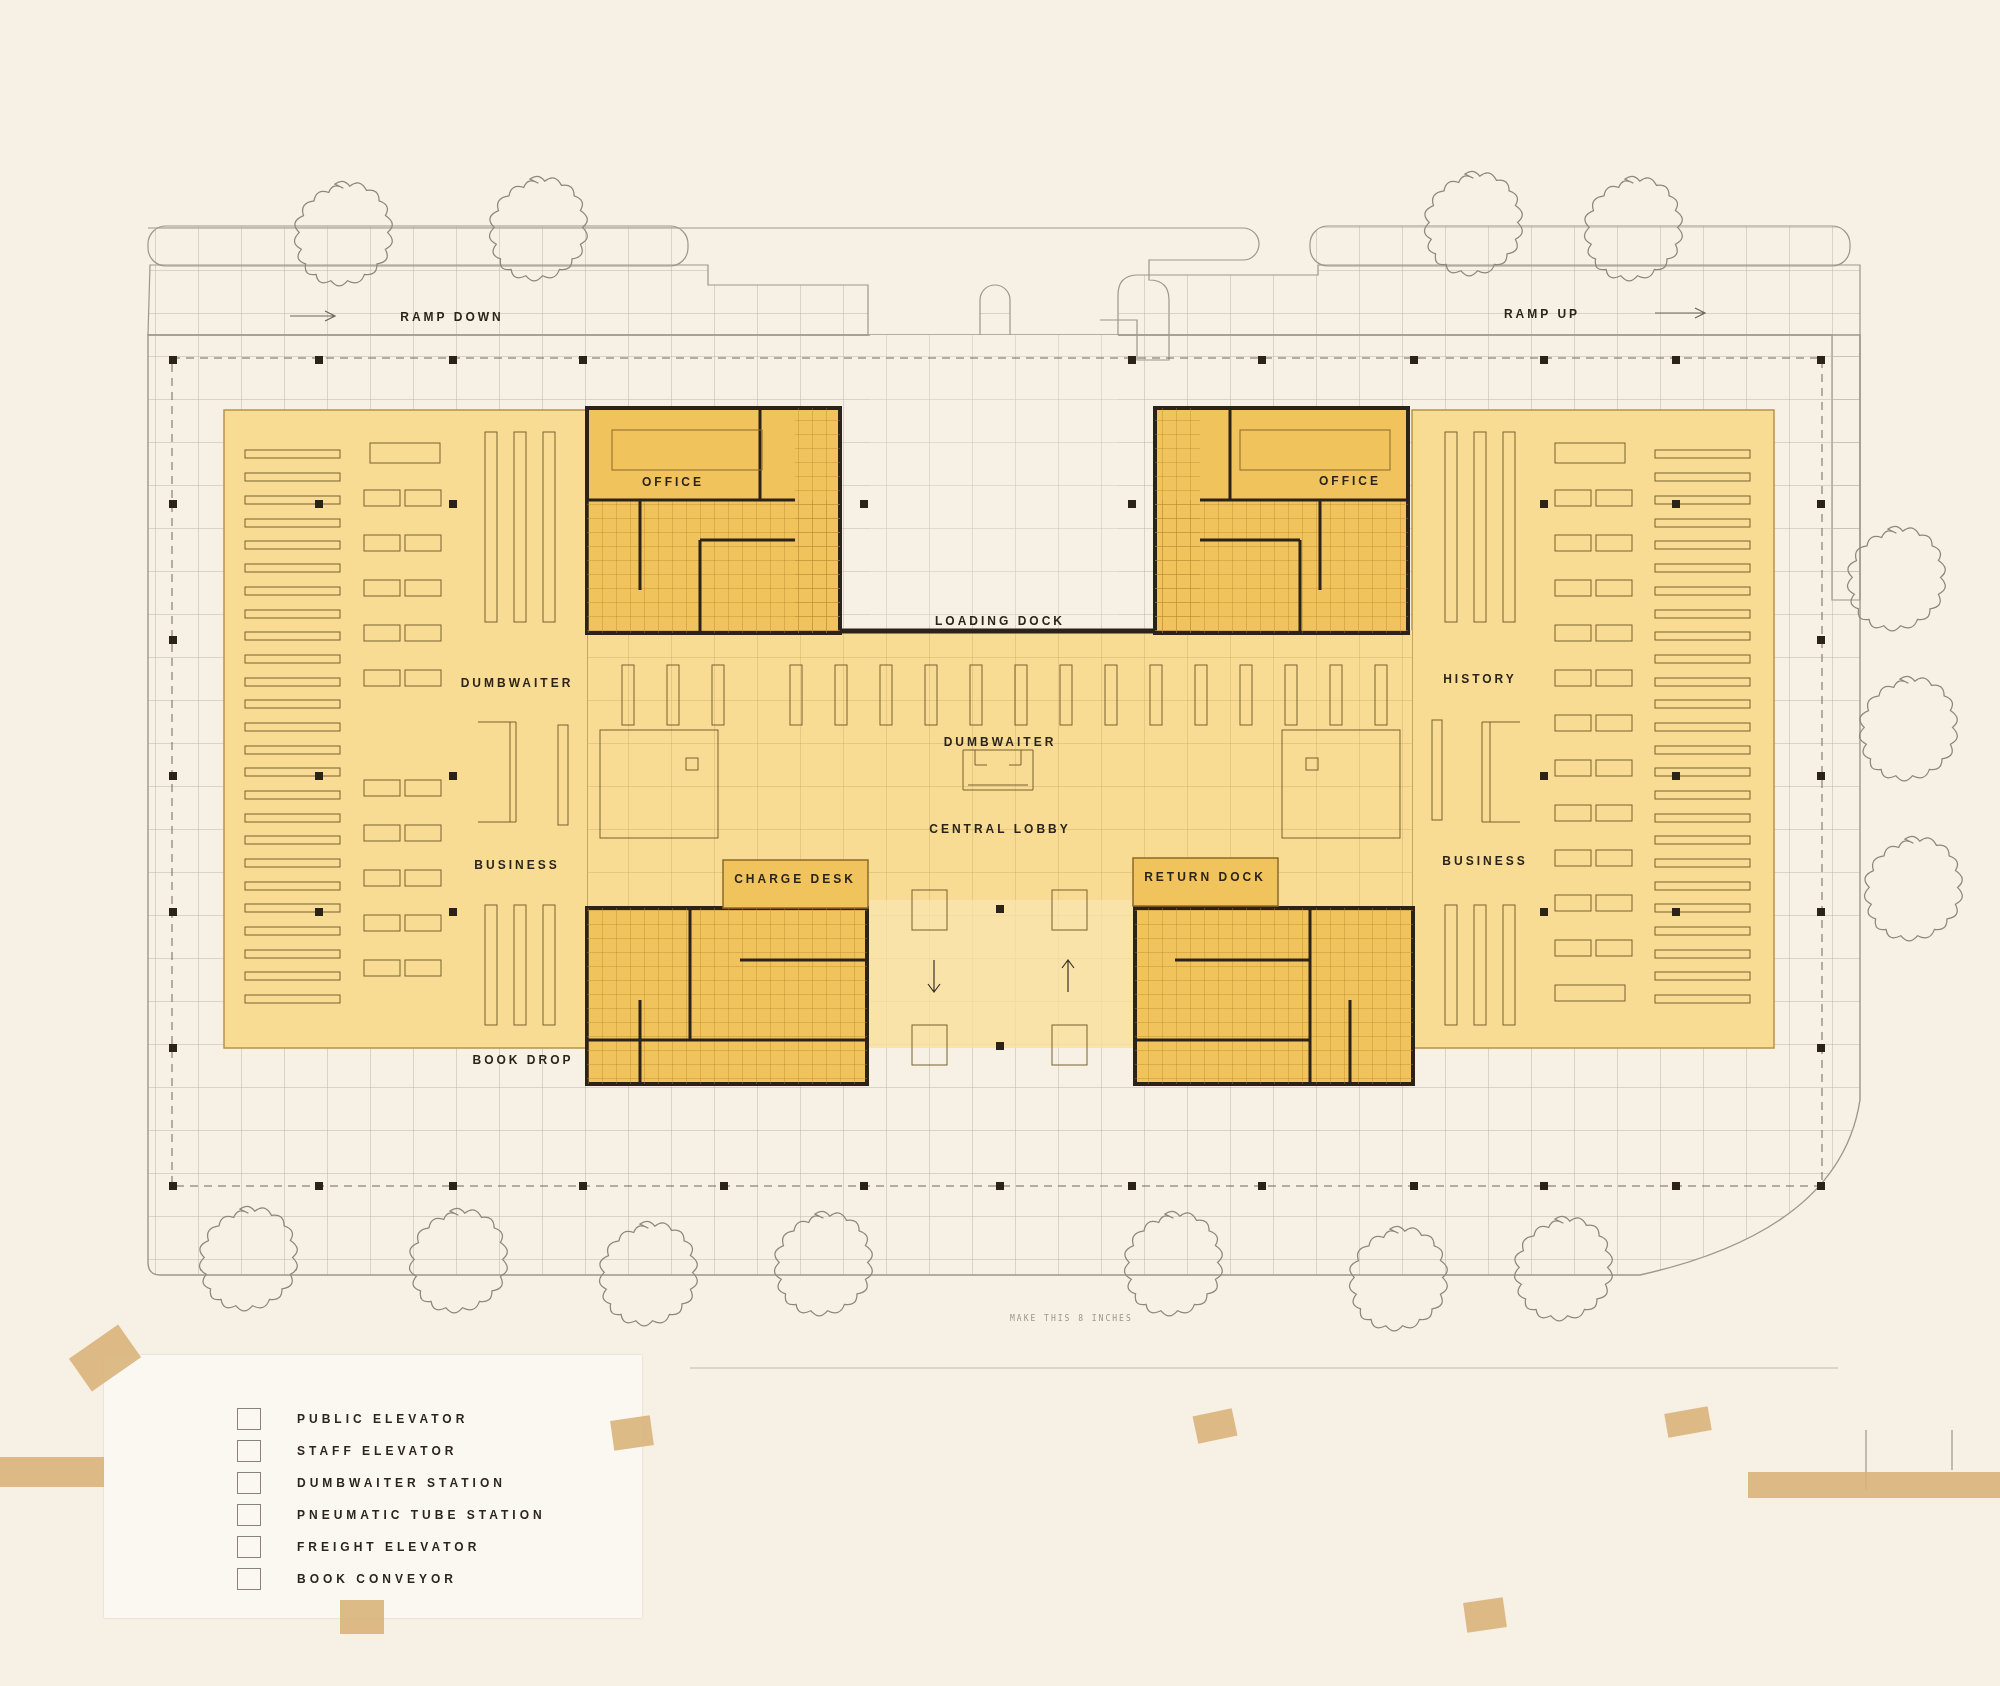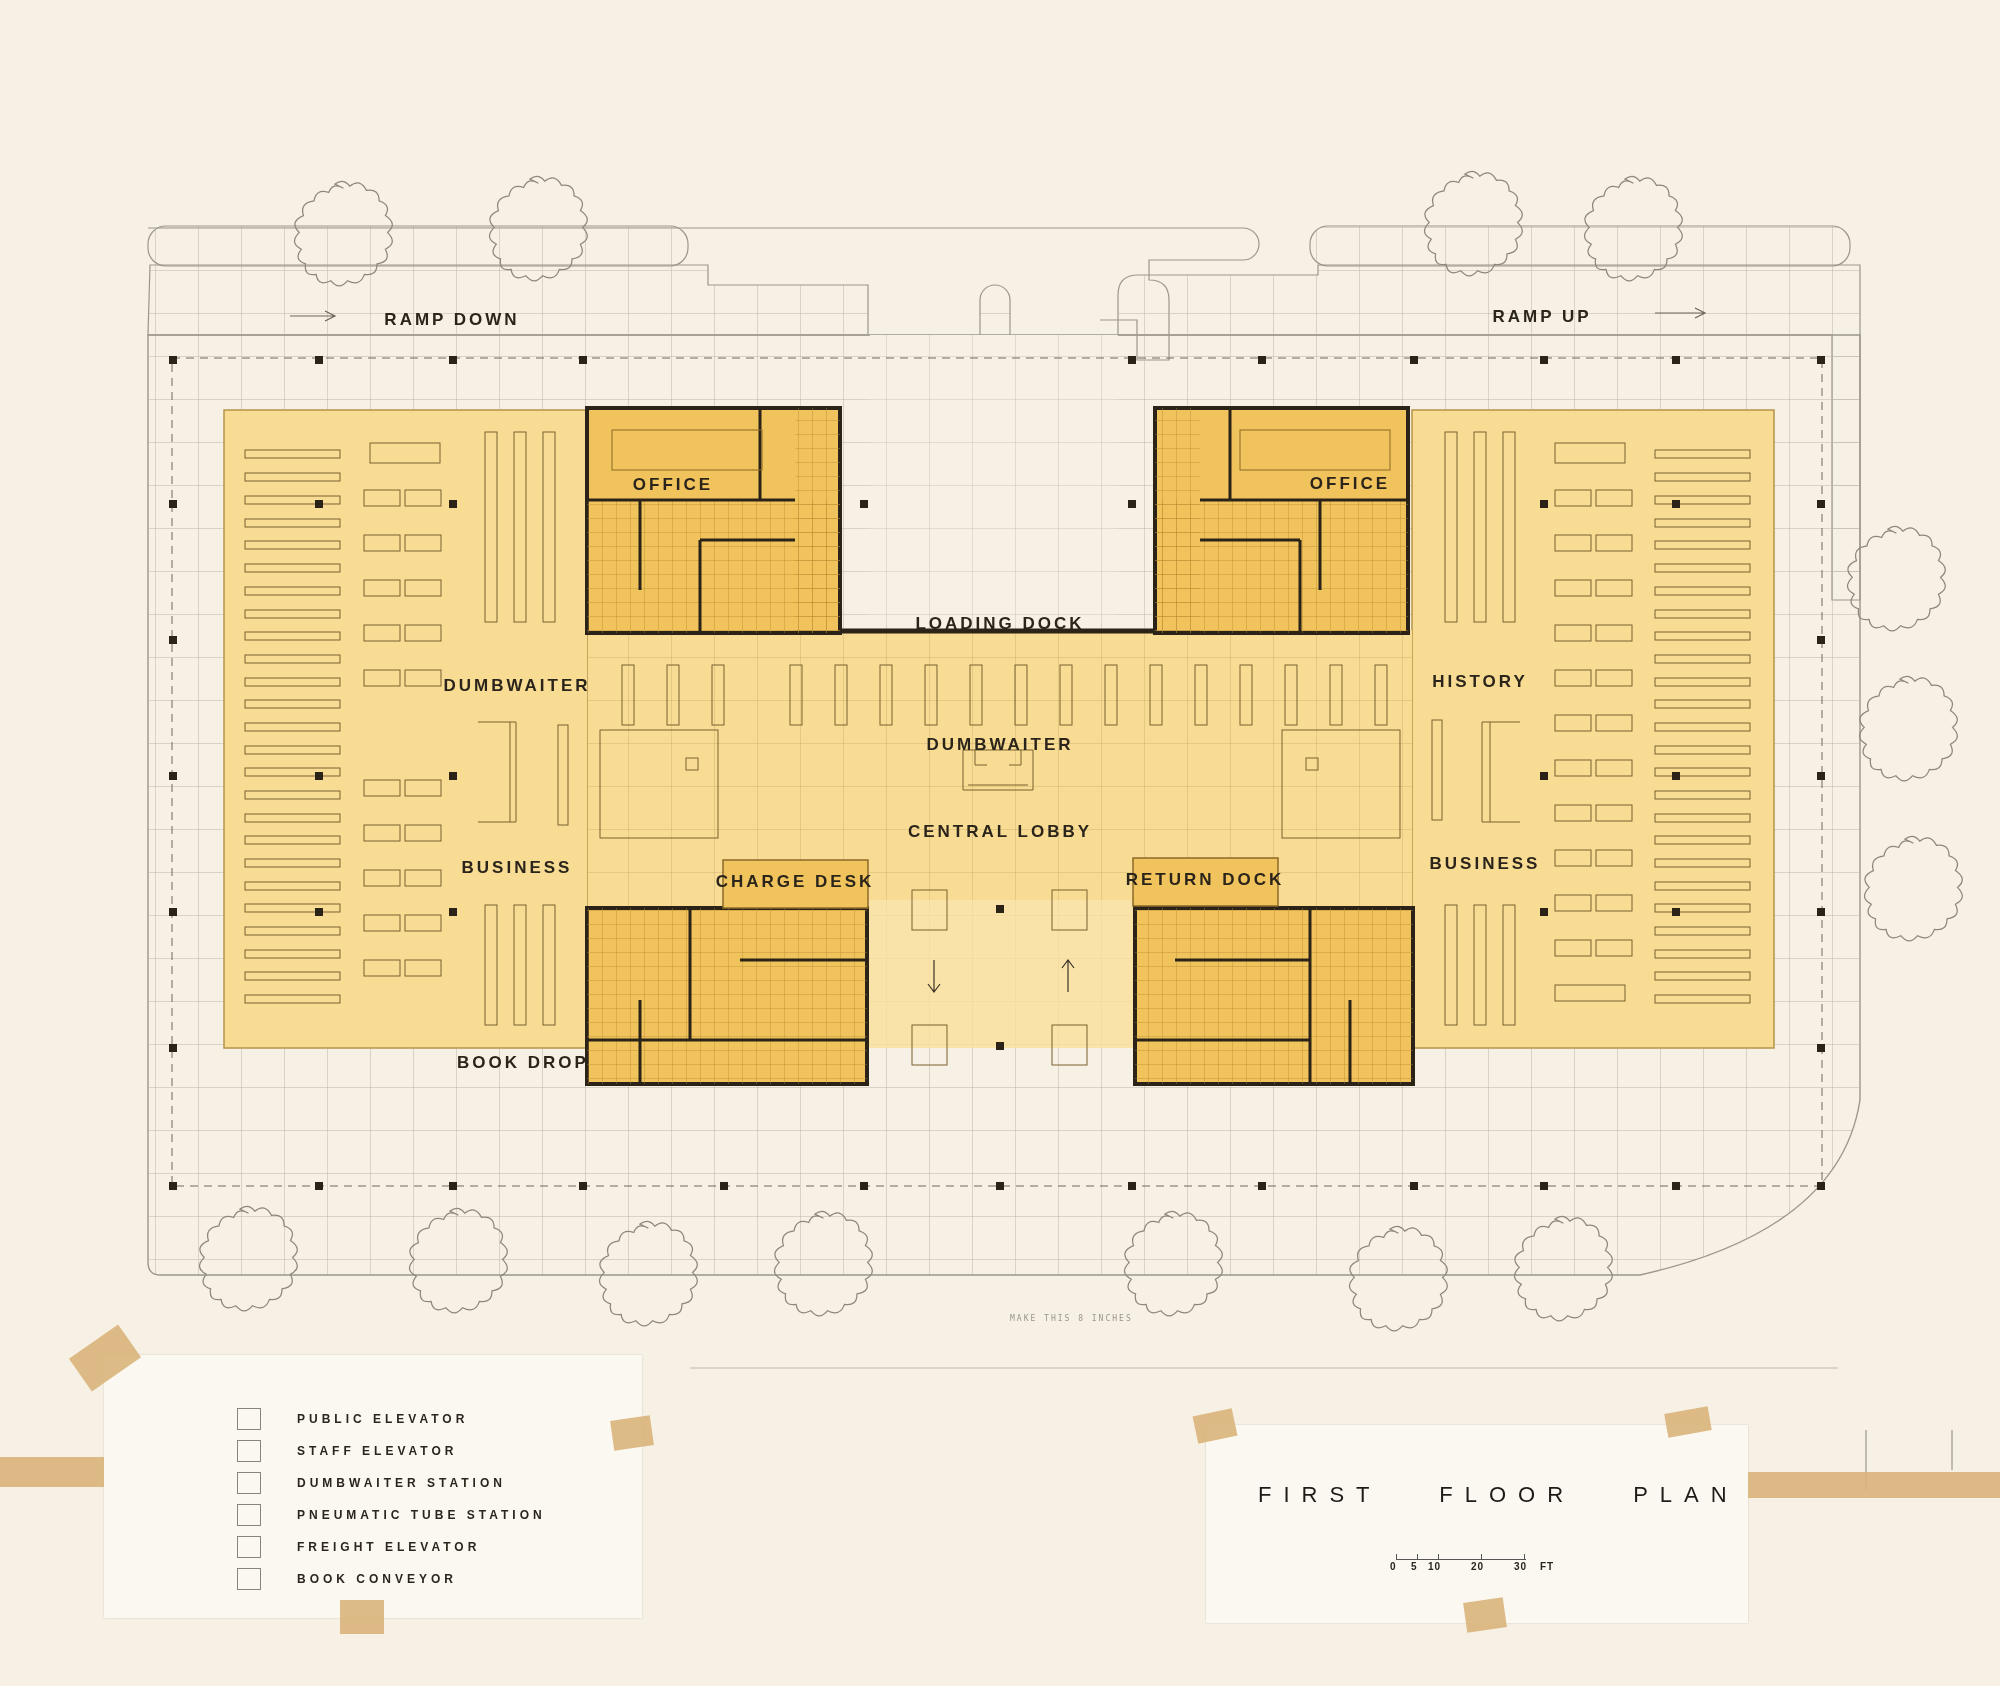--- a/index.html
+++ b/index.html
@@ -1,19 +1,19 @@
 <!DOCTYPE html>
 <html><head>
 <meta charset="utf-8">
 <style>
   html,body{margin:0;padding:0;}
   body{width:2000px;height:1686px;background:#f6efe3;position:relative;overflow:hidden;font-family:"Liberation Sans",sans-serif;}
   .board{position:absolute;left:0;top:0;width:2000px;height:1686px;background:#f7f0e4;}
   .plan-svg{position:absolute;left:0;top:0;}
-  .lbl{position:absolute;font-family:"Liberation Sans",sans-serif;font-weight:bold;color:#2a241b;letter-spacing:3px;font-size:17px;white-space:nowrap;transform:translateX(-50%);}
+  .lbl{position:absolute;font-family:"Liberation Sans",sans-serif;font-weight:bold;color:#2a241b;letter-spacing:3px;font-size:12px;white-space:nowrap;transform:translateX(-50%);}
   .card{position:absolute;background:#fbf8f2;box-shadow:0 0 2px rgba(0,0,0,.15);}
   .legend-card{left:104px;top:1355px;width:538px;height:263px;}
   .title-card{left:1206px;top:1425px;width:542px;height:198px;}
   .legend-row{position:absolute;left:133px;height:22px;display:flex;align-items:center;gap:8px;}
   .legend-box{width:22px;height:20px;border:1.5px solid #8a8478;margin-right:28px;background:transparent;}
   .legend-text{font-weight:bold;font-size:12px;letter-spacing:4px;color:#2b251c;}
   .title-text{position:absolute;left:52px;top:57px;font-size:22px;letter-spacing:12px;color:#1e1b16;word-spacing:40px;}
   .scale{position:absolute;left:190px;top:124px;width:130px;height:10px;border-bottom:1px solid #555;}
   .scale .tick{position:absolute;bottom:-1px;width:1px;height:6px;background:#555;}
   .scale-labels{position:absolute;left:184px;top:136px;font-size:10px;font-weight:bold;letter-spacing:1px;color:#2a241b;}
@@ -333,38 +333,20 @@
     <div class="legend-row" style="top:181px">
       <div class="legend-box"></div>
       <span class="legend-text">FREIGHT ELEVATOR</span>
     </div>
     <div class="legend-row" style="top:213px">
       <div class="legend-box"></div>
       <span class="legend-text">BOOK CONVEYOR</span>
     </div>
   </div>
 
-  <div class="card title-card">
-    <div class="title-text">FIRST FLOOR PLAN</div>
-    <div class="scale">
-      <div class="tick" style="left:0"></div>
-      <div class="tick" style="left:21px"></div>
-      <div class="tick" style="left:42px"></div>
-      <div class="tick" style="left:85px"></div>
-      <div class="tick" style="left:128px"></div>
-    </div>
-    <div class="scale-labels">
-      <span style="left:0">0</span>
-      <span style="left:21px">5</span>
-      <span style="left:38px">10</span>
-      <span style="left:81px">20</span>
-      <span style="left:124px">30</span>
-      <span style="left:150px">FT</span>
-    </div>
-  </div>
 
   <div class="tape" style="left:75px;top:1338px;width:60px;height:40px;transform:rotate(-35deg)"></div>
   <div class="tape" style="left:612px;top:1418px;width:40px;height:30px;transform:rotate(-8deg)"></div>
   <div class="tape" style="left:0;top:1457px;width:104px;height:30px"></div>
   <div class="tape" style="left:340px;top:1600px;width:44px;height:34px"></div>
   <div class="tape" style="left:1195px;top:1412px;width:40px;height:28px;transform:rotate(-12deg)"></div>
   <div class="tape" style="left:1666px;top:1410px;width:44px;height:24px;transform:rotate(-10deg)"></div>
   <div class="tape" style="left:1465px;top:1600px;width:40px;height:30px;transform:rotate(-8deg)"></div>
   <div class="tape" style="left:1748px;top:1472px;width:252px;height:26px"></div>
 </div>

